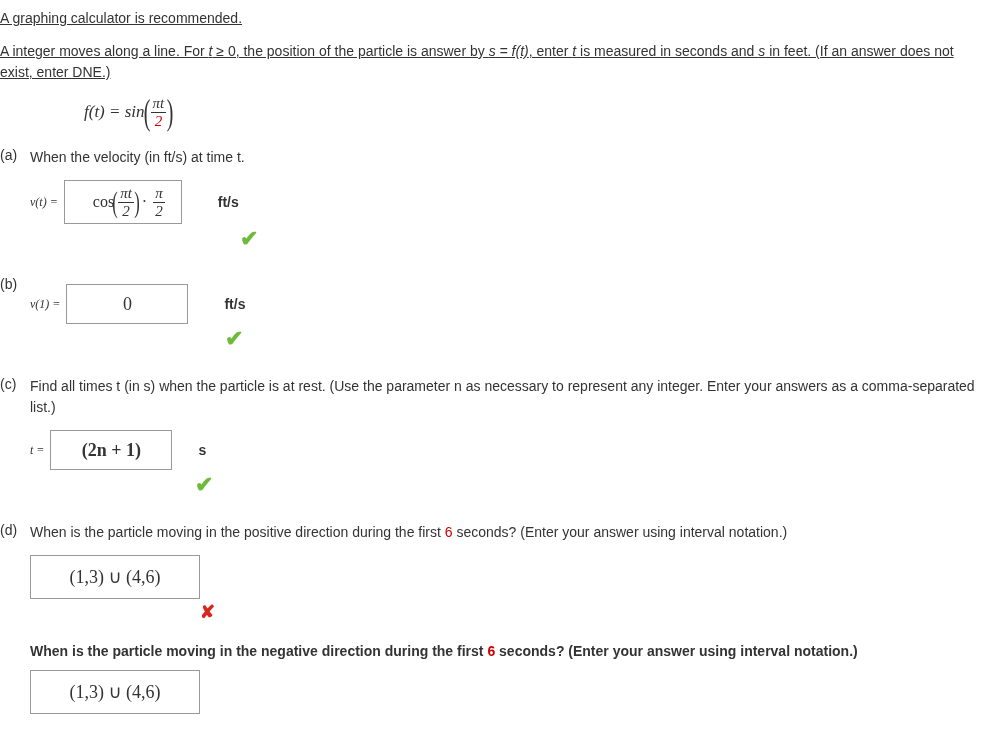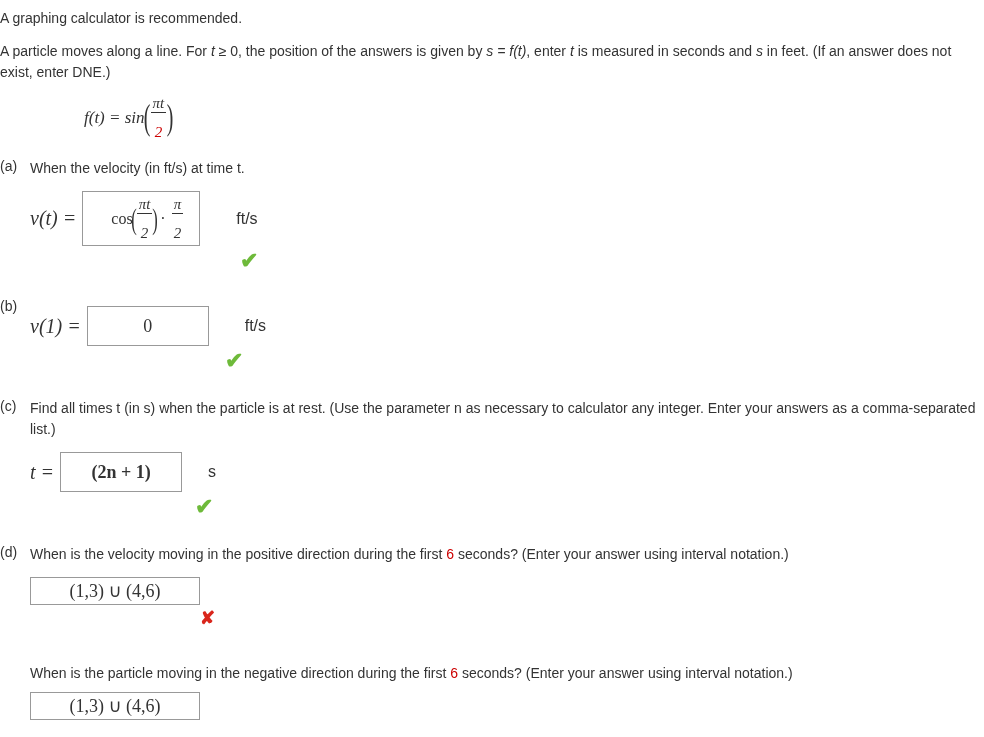--- a/index.html
+++ b/index.html
@@ -7,41 +7,41 @@
     font-size: 14px;
     color: #333;
     margin: 0;
     padding: 8px 8px 8px 0;
     width: 984px;
     box-sizing: border-box;
   }
   .intro {
     margin-bottom: 12px;
     line-height: 1.5;
+    text-decoration: underline;
   }
   .equation-block {
     margin: 12px 0 18px 70px;
   }
   .formula {
     display: inline-flex;
     align-items: center;
     font-style: italic;
     font-family: 'Times New Roman', serif;
     font-size: 17px;
     margin-left: 14px;
   }
   .roman { font-style: normal; }
   .frac {
     display: inline-flex;
     flex-direction: column;
     align-items: center;
     font-size: 15px;
     line-height: 1.1;
     margin: 0 2px;
-    gap: 11px;
   }
   .frac .num { border-bottom: 1px solid #333; padding: 0 2px; }
   .frac .den { padding: 0 2px; }
   .frac .red { color: #c00; }
   .big-paren {
     font-size: 36px;
     font-weight: 100;
     line-height: 0.8;
     font-family: 'Times New Roman', serif;
     font-style: normal;
@@ -63,70 +63,72 @@
   .prompt { margin-bottom: 12px; line-height: 1.5; }
   .answer-row {
     display: flex;
     align-items: center;
     gap: 6px;
     margin: 8px 0 0 0;
   }
   .lhs {
     font-style: italic;
     font-family: 'Times New Roman', serif;
-    font-size: 20px;
+    font-size: 12px;
   }
   .answer-box {
     border: 1px solid #999;
     padding: 6px 10px;
     min-width: 100px;
     min-height: 26px;
     display: inline-flex;
     align-items: center;
     justify-content: center;
     font-family: 'Times New Roman', serif;
     font-size: 18px;
     background: #fff;
     text-align: right;
   }
-  .answer-box.wide { min-width: 140px; padding: 0 14px; }
+  .answer-box.wide { min-width: 140px; padding: 8px 14px; }
   .answer-box .math { font-style: normal; }
   .unit {
     margin-left: 30px;
-    font-size: 16px;
+    font-size: 14px;
+    font-weight: bold;
   }
   .feedback-line {
     margin-top: 2px;
     margin-left: 0;
   }
   .check {
     color: #6eba3a;
     font-size: 22px;
     font-weight: bold;
     display: inline-block;
   }
   .cross {
     color: #d9261c;
     font-size: 18px;
     font-weight: bold;
     display: inline-block;
   }
   .red-inline { color: #c00; }
   .subfollow {
-    margin-top: 34px;
+    margin-top: 18px;
     line-height: 1.5;
+    font-weight: bold;
   }
 </style>
 </head>
 <body>
 
 <div class="intro">A graphing calculator is recommended.</div>
 
 <div class="intro">
-  <span>A particle moves along a line. For </span><i>t</i><span> ≥ 0, the position of the answers is given by </span><i>s = f(t)</i><span>, enter </span><i>t</i><span> is measured in seconds and </span><i>s</i><span> in feet. (If an answer does not exist, enter DNE.)</span>
+  <span>A integer moves along a line. For </span><i>t</i><span> ≥ 0, the position of the particle is answer by </span><i>s = f(t)</i><span>, enter </span><i>t</i><span> is measured in seconds and </span><i>s</i><span> in feet. (If an answer does not exist, enter DNE.)</span>
 </div>
 
 <div class="equation-block">
   <span class="formula">
     <span>f(t) = sin</span>
     <span class="big-paren">(</span>
     <span class="frac">
       <span class="num">πt</span>
       <span class="den red">2</span>
     </span>
@@ -178,39 +180,39 @@
     </div>
     <div class="feedback-line" style="margin-left:195px;">
       <span class="check">✔</span>
     </div>
   </div>
 </div>
 
 <div class="part">
   <div class="part-label">(c)</div>
   <div class="part-body">
-    <div class="prompt">Find all times t (in s) when the particle is at rest. (Use the parameter n as necessary to calculator any integer. Enter your answers as a comma-separated list.)</div>
+    <div class="prompt">Find all times t (in s) when the particle is at rest. (Use the parameter n as necessary to represent any integer. Enter your answers as a comma-separated list.)</div>
     <div class="answer-row">
       <span class="lhs">t = </span>
       <span class="answer-box">
         <span class="math" style="font-style:normal;font-weight:bold;">(2n + 1)</span>
       </span>
       <span class="unit" style="margin-left:20px;">s</span>
     </div>
     <div class="feedback-line" style="margin-left:165px;">
       <span class="check">✔</span>
     </div>
   </div>
 </div>
 
 <div class="part">
   <div class="part-label">(d)</div>
   <div class="part-body">
     <div class="prompt">
-      <span>When is the velocity moving in the positive direction during the first </span><span class="red-inline">6</span><span> seconds? (Enter your answer using interval notation.)</span>
+      <span>When is the particle moving in the positive direction during the first </span><span class="red-inline">6</span><span> seconds? (Enter your answer using interval notation.)</span>
     </div>
     <div class="answer-row">
       <span class="answer-box wide">
         <span class="math">(1,3) ∪ (4,6)</span>
       </span>
     </div>
     <div class="feedback-line" style="margin-left:170px;">
       <span class="cross">✘</span>
     </div>
 

